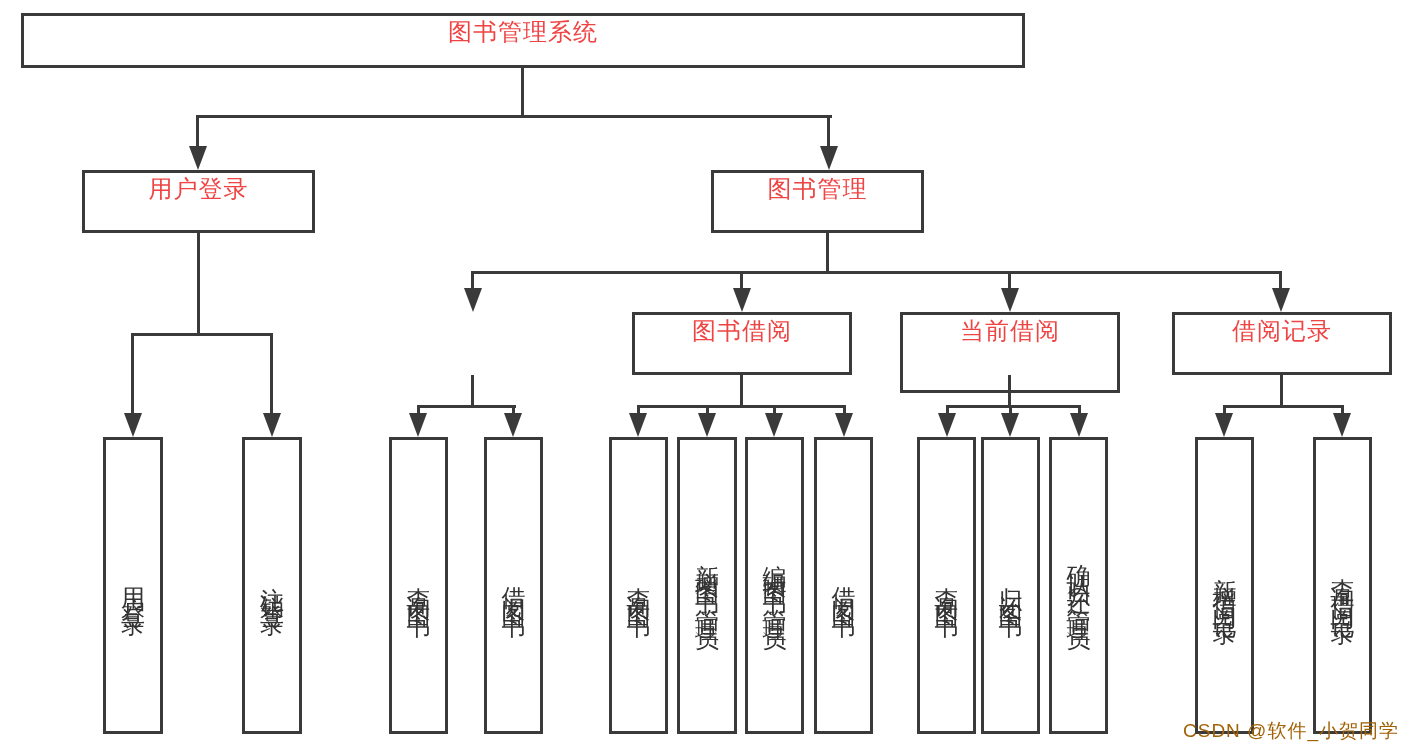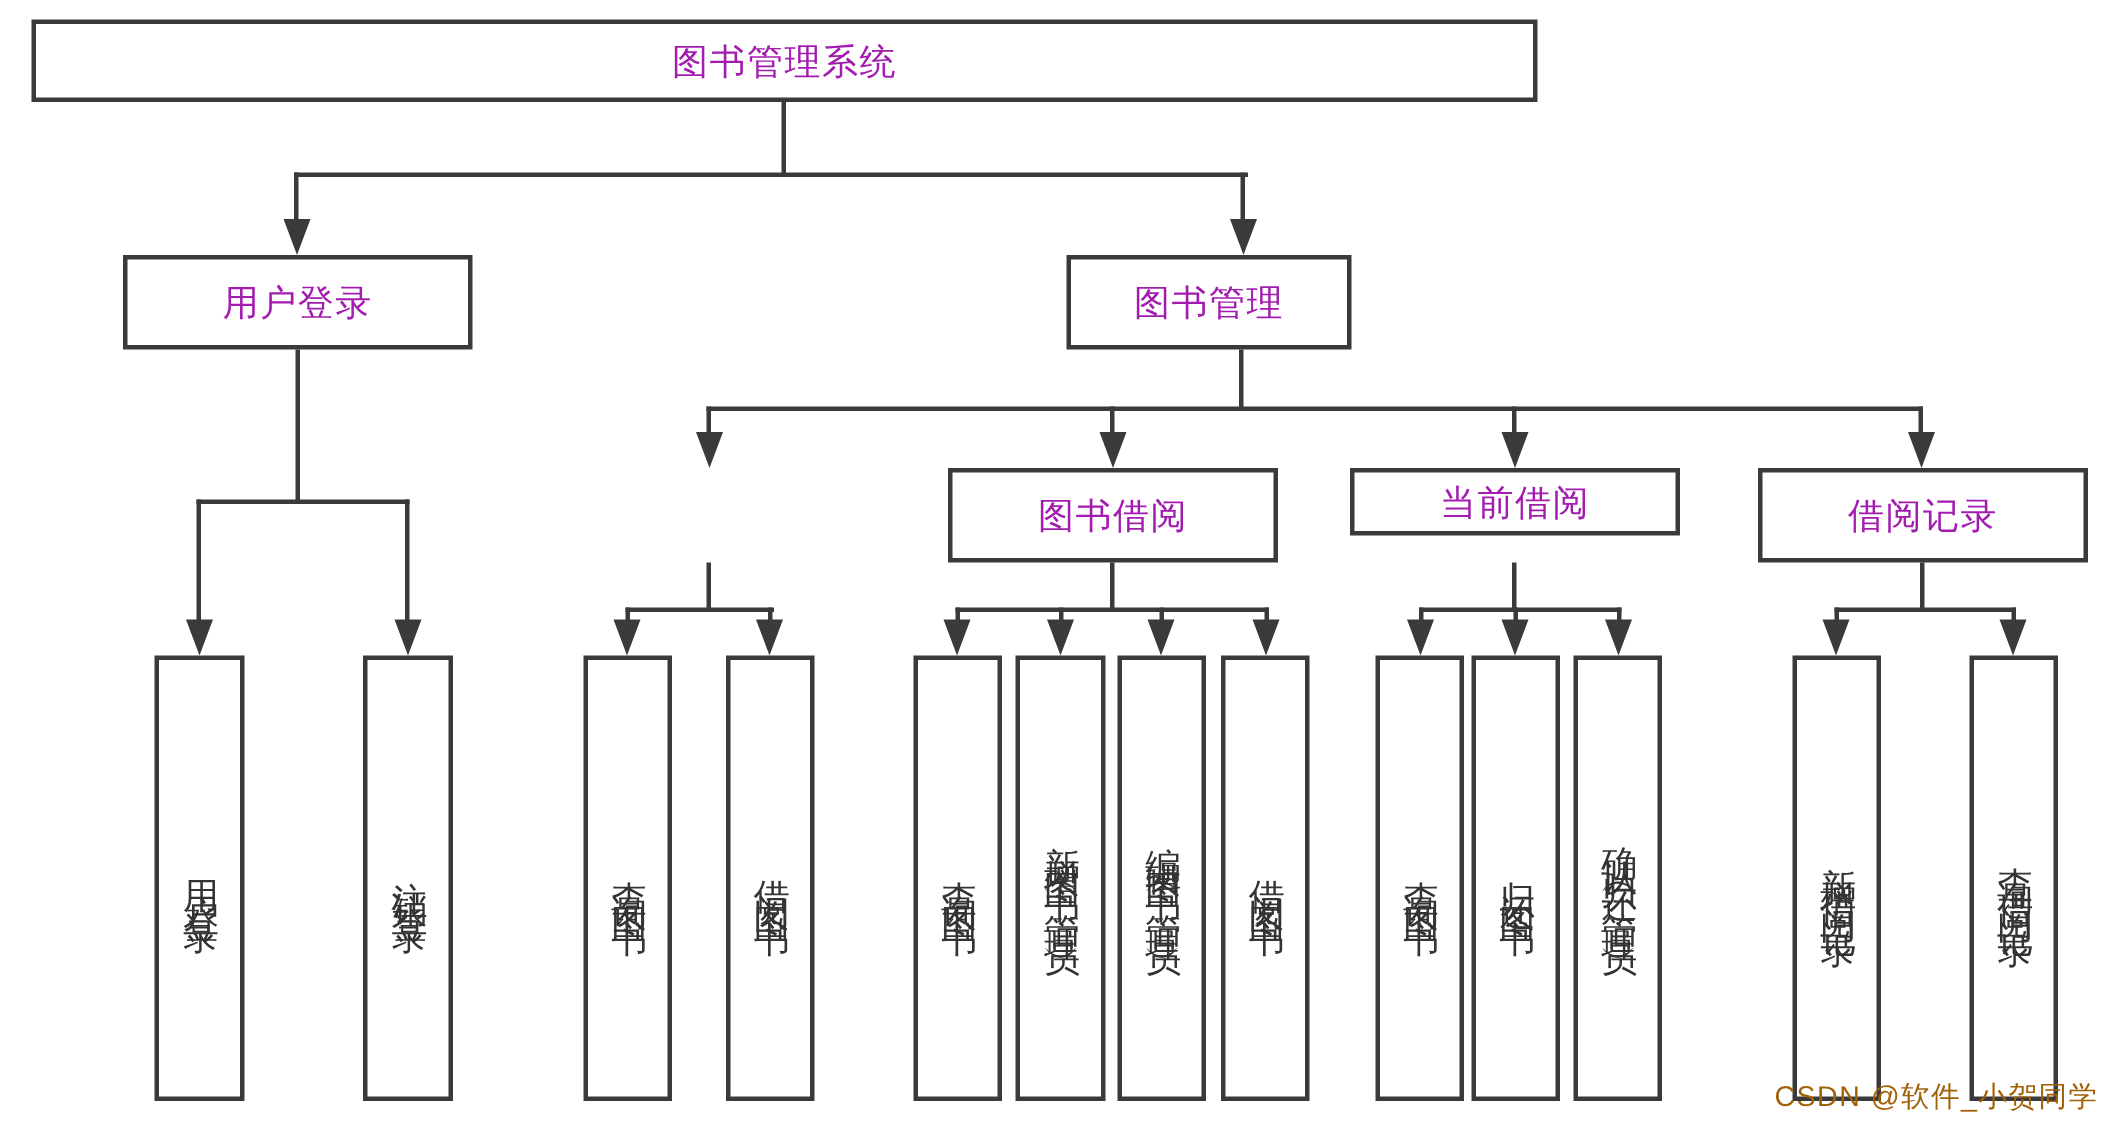--- a/index.html
+++ b/index.html
@@ -8,22 +8,22 @@
     width:1405px;height:747px;
     background:#ffffff;
     font-family:"Liberation Sans","DejaVu Sans",sans-serif;
     overflow:hidden;
   }
   .box{
     position:absolute;
     box-sizing:border-box;
     border:3px solid #3a3a3a;
     background:#ffffff;
-    display:flex;align-items:center;justify-content:center;
-    color:#a21caf;
+    display:flex;justify-content:center;
+    color:#ef4444;
     font-size:24px;
     letter-spacing:1px;
   }
   .leaf{
     position:absolute;
     box-sizing:border-box;
     border:3px solid #3a3a3a;
     background:#ffffff;
     display:flex;align-items:center;justify-content:center;
     color:#333333;
@@ -65,21 +65,21 @@
   <div class="ln" style="left:521px;top:68px;width:3px;height:50px;"></div>
   <div class="ln" style="left:196px;top:115px;width:636px;height:3px;"></div>
   <div class="ln" style="left:196px;top:115px;width:3px;height:33px;"></div>
   <div class="arr" style="left:189px;top:146px;"></div>
   <div class="ln" style="left:827px;top:115px;width:3px;height:33px;"></div>
   <div class="arr" style="left:820px;top:146px;"></div>
 
   <div class="box" style="left:82px;top:170px;width:233px;height:63px;">
     <span>用户登录</span>
   </div>
-  <div class="box" style="left:711px;top:170px;width:190px;height:63px;">
+  <div class="box" style="left:711px;top:170px;width:213px;height:63px;">
     <span>图书管理</span>
   </div>
 
   <div class="ln" style="left:197px;top:233px;width:3px;height:102px;"></div>
   <div class="ln" style="left:131px;top:333px;width:142px;height:3px;"></div>
   <div class="ln" style="left:131px;top:333px;width:3px;height:82px;"></div>
   <div class="arr" style="left:124px;top:413px;"></div>
   <div class="ln" style="left:270px;top:333px;width:3px;height:82px;"></div>
   <div class="arr" style="left:263px;top:413px;"></div>
 
@@ -90,21 +90,21 @@
   <div class="ln" style="left:740px;top:271px;width:3px;height:20px;"></div>
   <div class="arr" style="left:733px;top:288px;"></div>
   <div class="ln" style="left:1008px;top:271px;width:3px;height:20px;"></div>
   <div class="arr" style="left:1001px;top:288px;"></div>
   <div class="ln" style="left:1279px;top:271px;width:3px;height:20px;"></div>
   <div class="arr" style="left:1272px;top:288px;"></div>
 
   <div class="box" style="left:632px;top:312px;width:220px;height:63px;">
     <span>图书借阅</span>
   </div>
-  <div class="box" style="left:900px;top:312px;width:220px;height:45px;">
+  <div class="box" style="left:900px;top:312px;width:220px;height:81px;">
     <span>当前借阅</span>
   </div>
   <div class="box" style="left:1172px;top:312px;width:220px;height:63px;">
     <span>借阅记录</span>
   </div>
 
   <div class="ln" style="left:471px;top:375px;width:3px;height:32px;"></div>
   <div class="ln" style="left:417px;top:405px;width:99px;height:3px;"></div>
   <div class="ln" style="left:417px;top:405px;width:3px;height:10px;"></div>
   <div class="arr" style="left:409px;top:413px;"></div>

